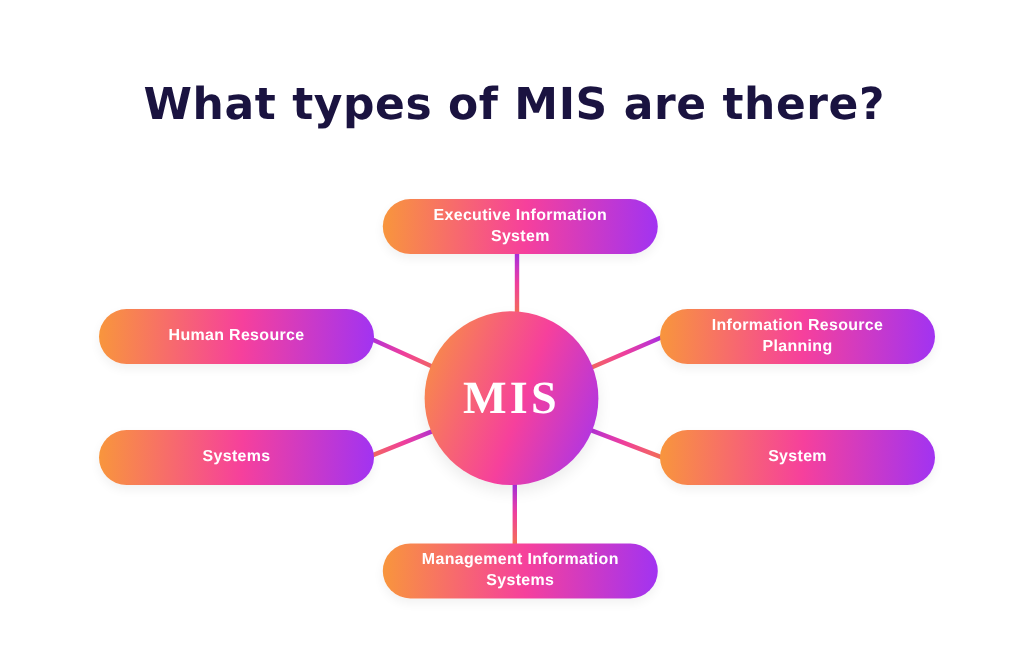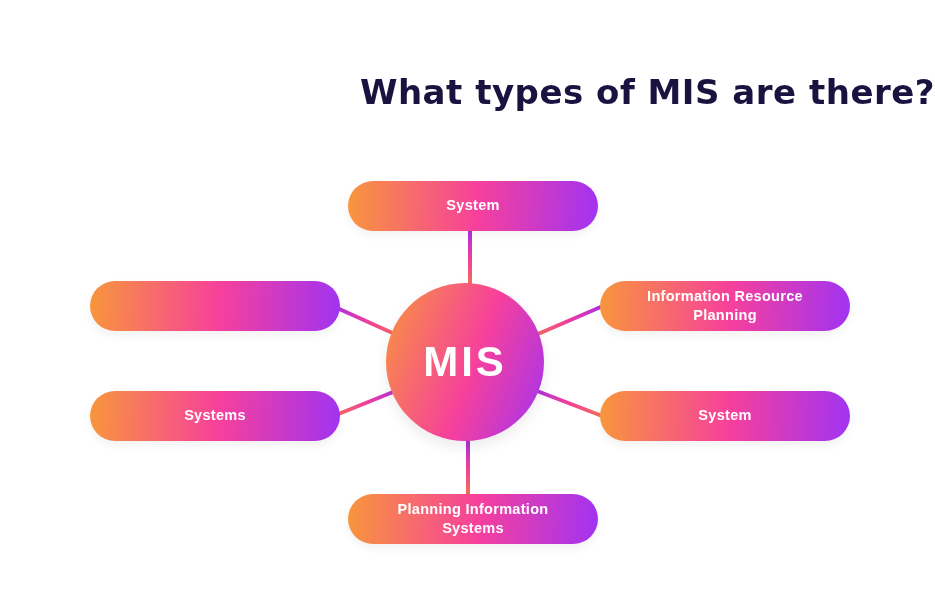--- a/index.html
+++ b/index.html
@@ -11,24 +11,24 @@
     font-family: "Liberation Sans", sans-serif;
     overflow: hidden;
   }
 
   .title {
     position: absolute;
     top: 72px;
     left: 0;
     width: 935px;
     margin: 0;
-    text-align: right;
+    text-align: center;
     font-family: "DejaVu Sans", sans-serif;
     font-weight: 800;
-    font-size: 34px;
+    font-size: 40px;
     letter-spacing: 0.5px;
     color: var(--title-text, #1a1340);
   }
 
   .lines-layer {
     position: absolute;
     top: 0;
     left: 0;
     z-index: 1;
   }
@@ -78,21 +78,21 @@
     border-radius: 50%;
     background: linear-gradient(110deg,
       var(--gradient-orange, #f8963c) 0%,
       var(--gradient-pink, #f6409c) 55%,
       var(--gradient-purple, #a133f2) 100%);
     z-index: 2;
     display: flex;
     align-items: center;
     justify-content: center;
     color: var(--node-text, #ffffff);
-    font-family: Liberation Sans, sans-serif;
+    font-family: Liberation Serif, serif;
     font-weight: 700;
     font-size: 42px;
     letter-spacing: 3px;
     box-shadow: 0 6px 14px rgba(0,0,0,0.08);
   }
 </style>
 </head>
 <body>
 
 <h1 class="title">What types of MIS are there?</h1>
@@ -136,35 +136,37 @@
   <line class="connector" x1="326" y1="419" x2="408" y2="386" stroke="url(#grad-acct)"></line>
   <line class="connector" x1="610" y1="419" x2="524" y2="386" stroke="url(#grad-dss)"></line>
   <line class="connector" x1="468" y1="434" x2="468" y2="500" stroke="url(#grad-mktg)"></line>
 </svg>
 
 <div class="center-circle">
   <span>MIS</span>
 </div>
 
 <div class="node node-executive">
+  <span>Executive Information</span>
   <span>System</span>
 </div>
 
 <div class="node node-hr">
+  <span>Human Resource</span>
 </div>
 
 <div class="node node-erp">
   <span>Information Resource</span>
   <span>Planning</span>
 </div>
 
 <div class="node node-accounting">
   <span>Systems</span>
 </div>
 
 <div class="node node-dss">
   <span>System</span>
 </div>
 
 <div class="node node-marketing">
-  <span>Planning Information</span>
+  <span>Management Information</span>
   <span>Systems</span>
 </div>
 
 </body></html>

